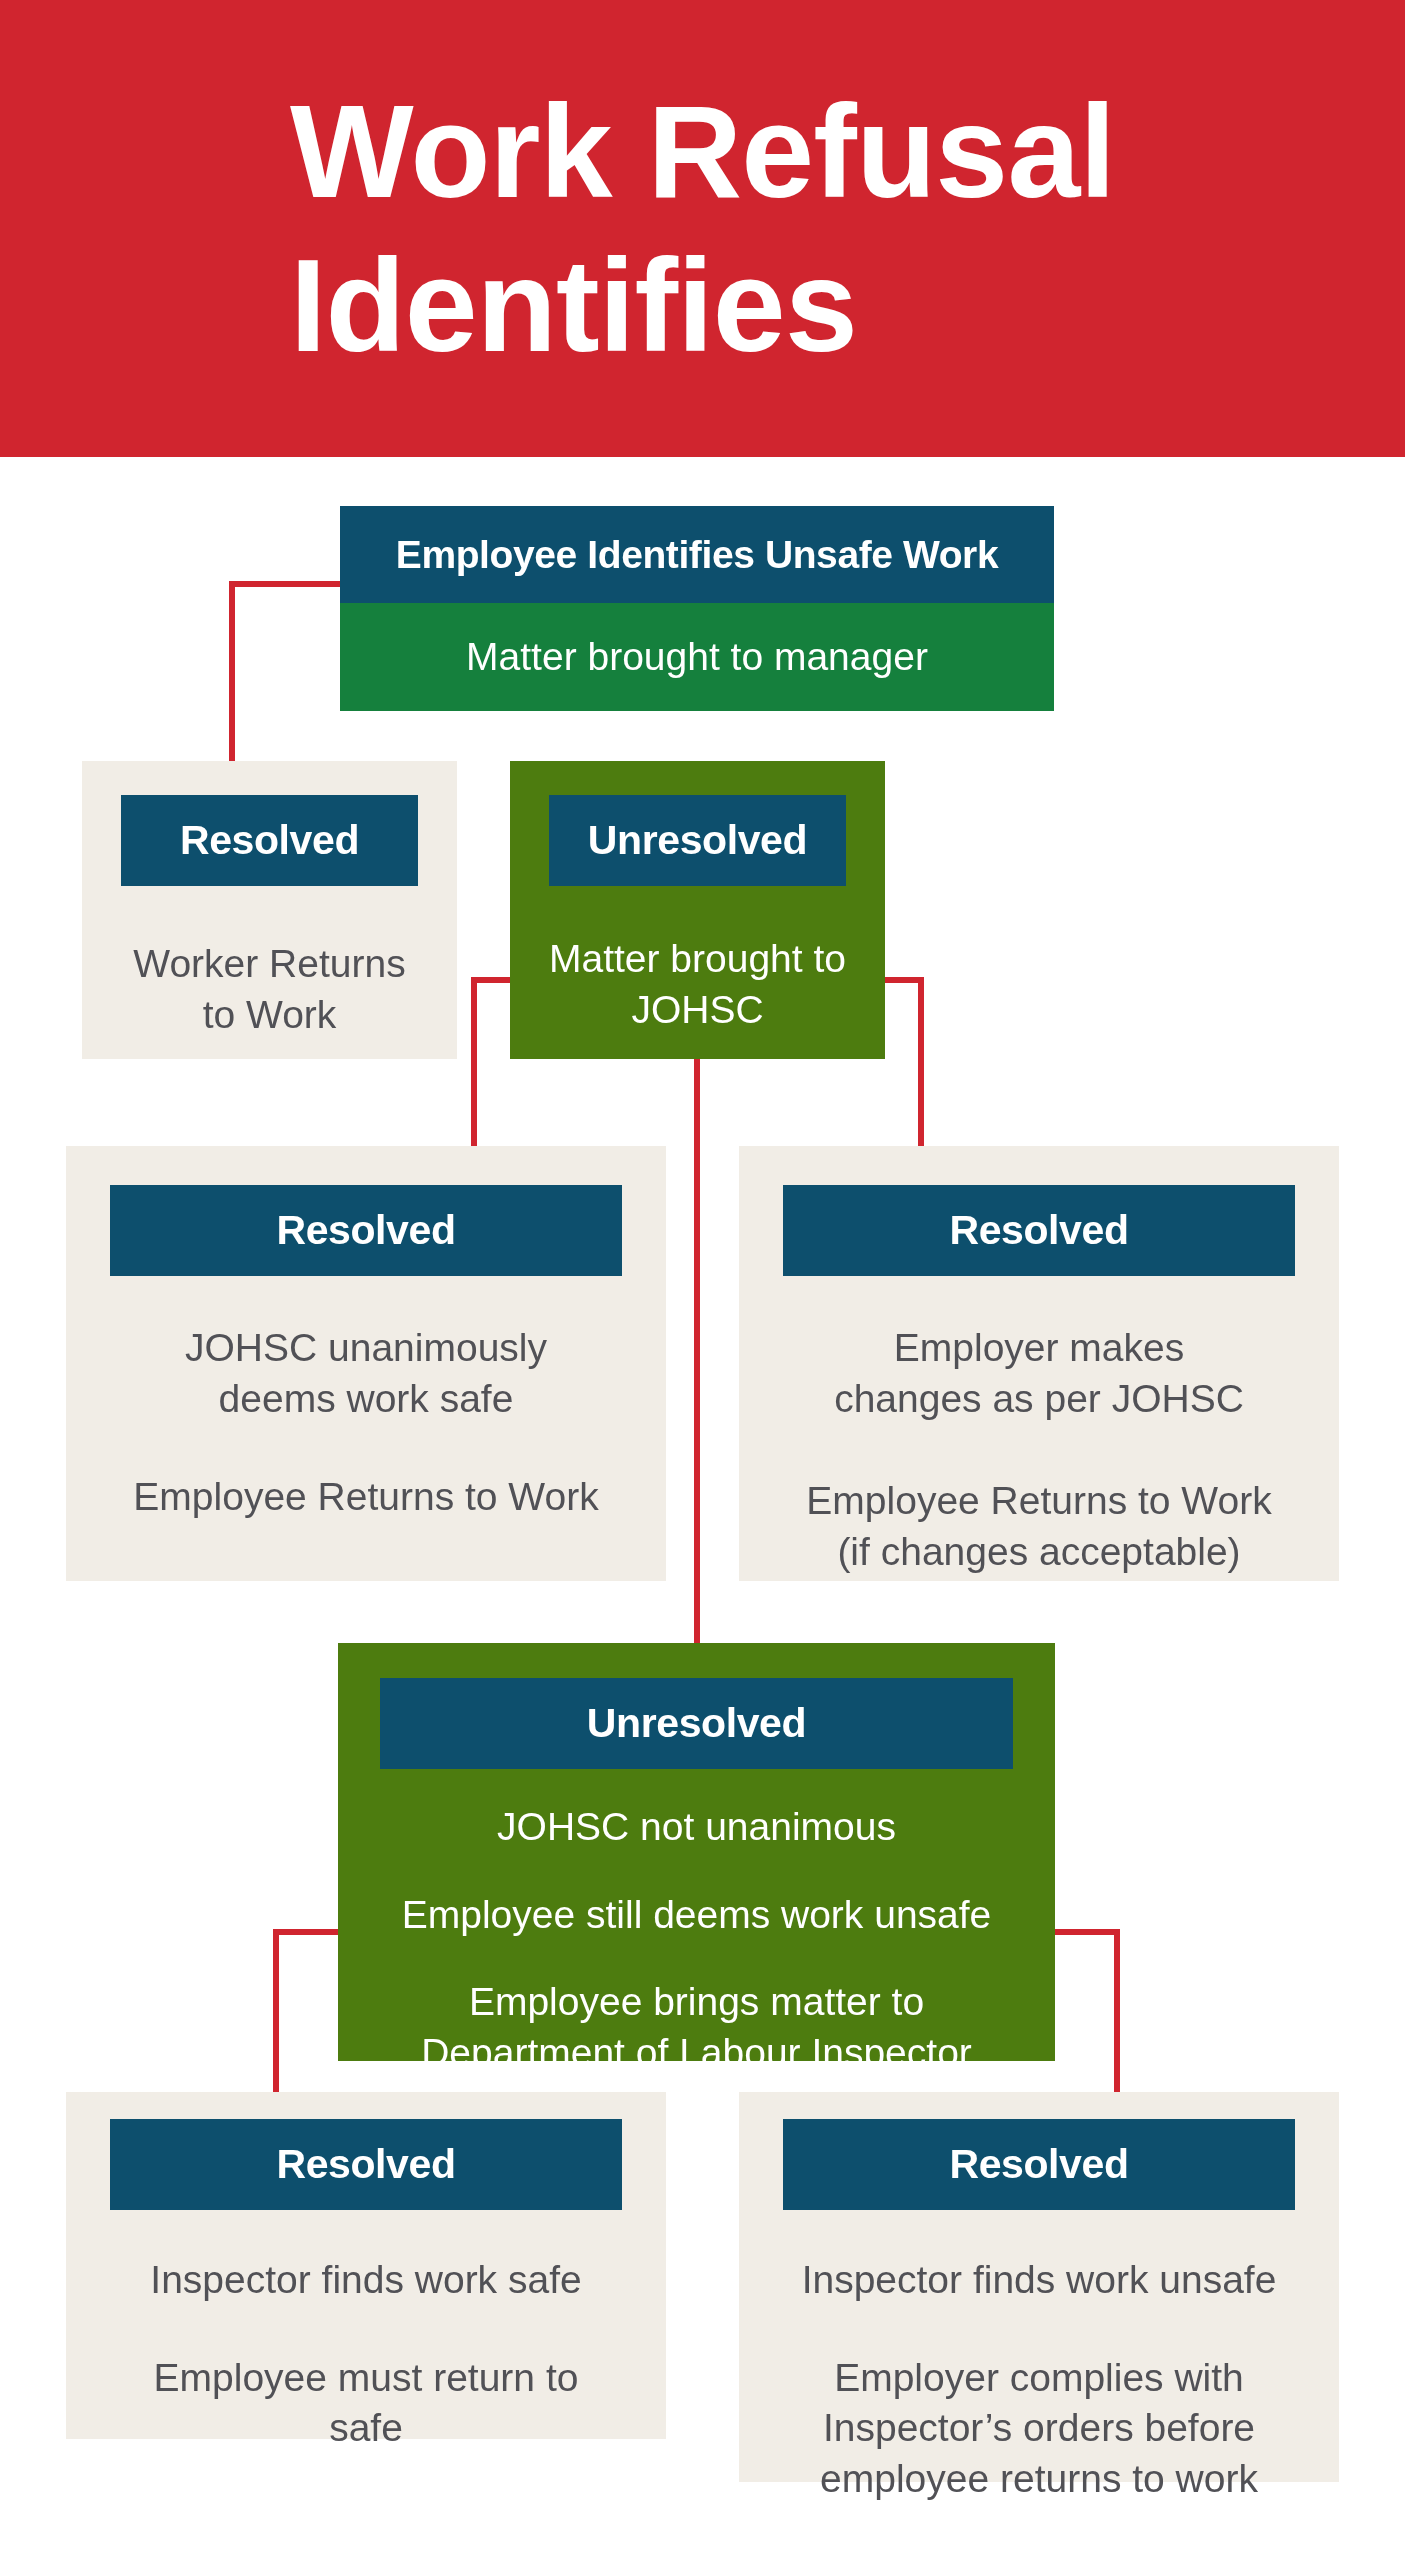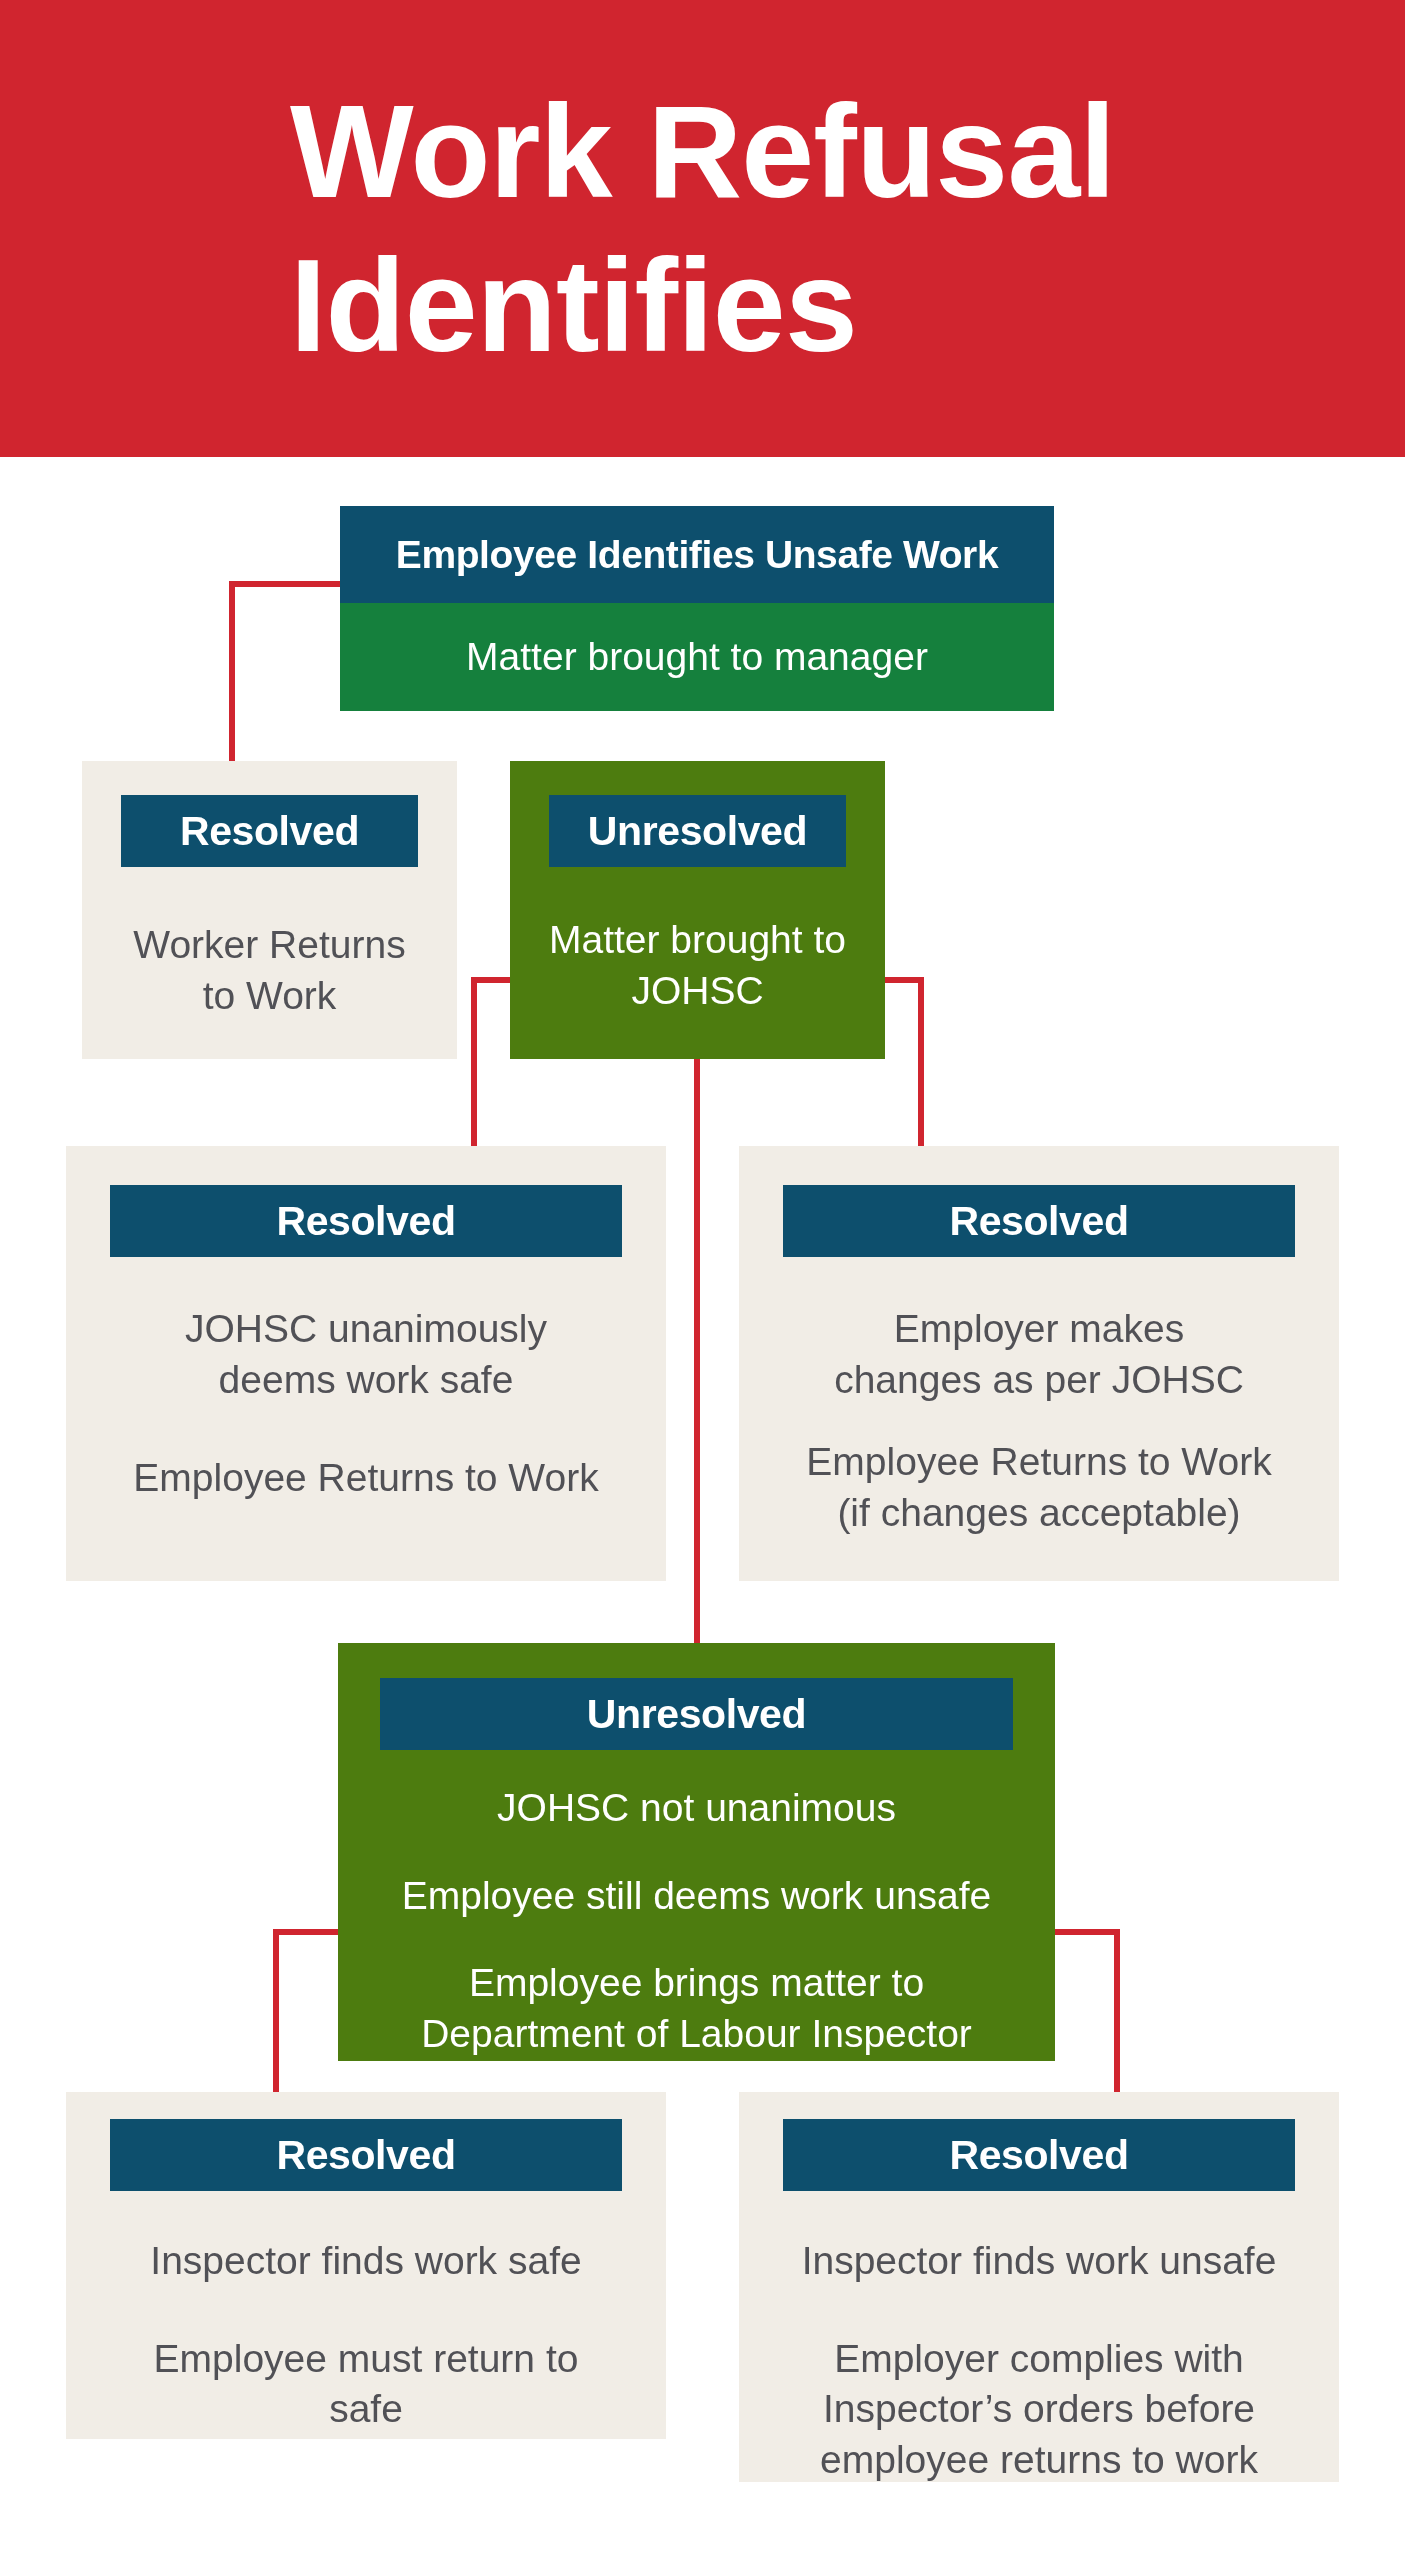--- a/index.html
+++ b/index.html
@@ -15,21 +15,21 @@
   .banner h1{
     margin:0;color:#ffffff;font-size:131px;line-height:1.17;font-weight:bold;
     text-align:left;letter-spacing:-0.8px;
   }
   
   .node{position:absolute;box-sizing:border-box;}
   .beige{background:#f1ede6;}
   .rednode{background:#4d7c0f;}
   .strip{
     background:#0d4f6d;color:#ffffff;font-weight:bold;font-size:41px;letter-spacing:-0.4px;
-    height:72px;display:flex;align-items:center;justify-content:center;text-align:center;
+    height:91px;display:flex;align-items:center;justify-content:center;text-align:center;
   }
   .body-gray{color:#515156;}
   .body-white{color:#ffffff;}
   .node p{
     font-size:39px;line-height:1.3;text-align:center;margin:0 auto;
   }
   
   .start-blue{
     position:absolute;left:340px;top:506px;width:714px;height:97px;background:#0d4f6d;
     display:flex;align-items:center;justify-content:center;
@@ -96,21 +96,21 @@
     </div>
     <p class="body-gray" style="margin-top:47px;max-width:484px;">JOHSC unanimously deems work safe</p>
     <p class="body-gray" style="margin-top:48px;max-width:515px;">Employee Returns to Work</p>
   </div>
 
   <div class="node beige" style="left:739px;top:1146px;width:600px;height:435px;">
     <div class="strip" style="width:512px;margin:39px auto 0;">
       <span>Resolved</span>
     </div>
     <p class="body-gray" style="margin-top:47px;max-width:437px;">Employer makes changes as per JOHSC</p>
-    <p class="body-gray" style="margin-top:32px;max-width:468px;">Employee Returns to Work (if changes acceptable)</p>
+    <p class="body-gray" style="margin-top:52px;max-width:468px;">Employee Returns to Work (if changes acceptable)</p>
   </div>
 
   <div class="node rednode" style="left:338px;top:1643px;width:717px;height:418px;">
     <div class="strip" style="width:633px;margin:35px auto 0;">
       <span>Unresolved</span>
     </div>
     <p class="body-white" style="margin-top:33px;max-width:656px;">JOHSC not unanimous</p>
     <p class="body-white" style="margin-top:37px;max-width:656px;">Employee still deems work unsafe</p>
     <p class="body-white" style="margin-top:37px;max-width:593px;">Employee brings matter to Department of Labour Inspector</p>
   </div>

